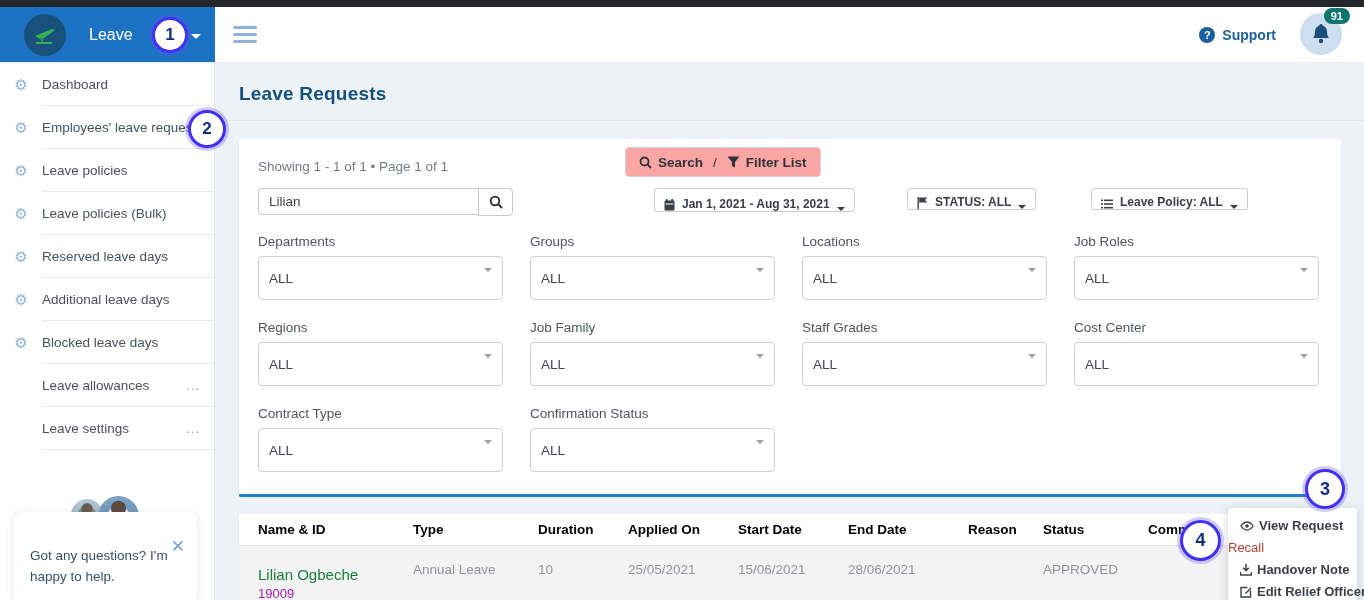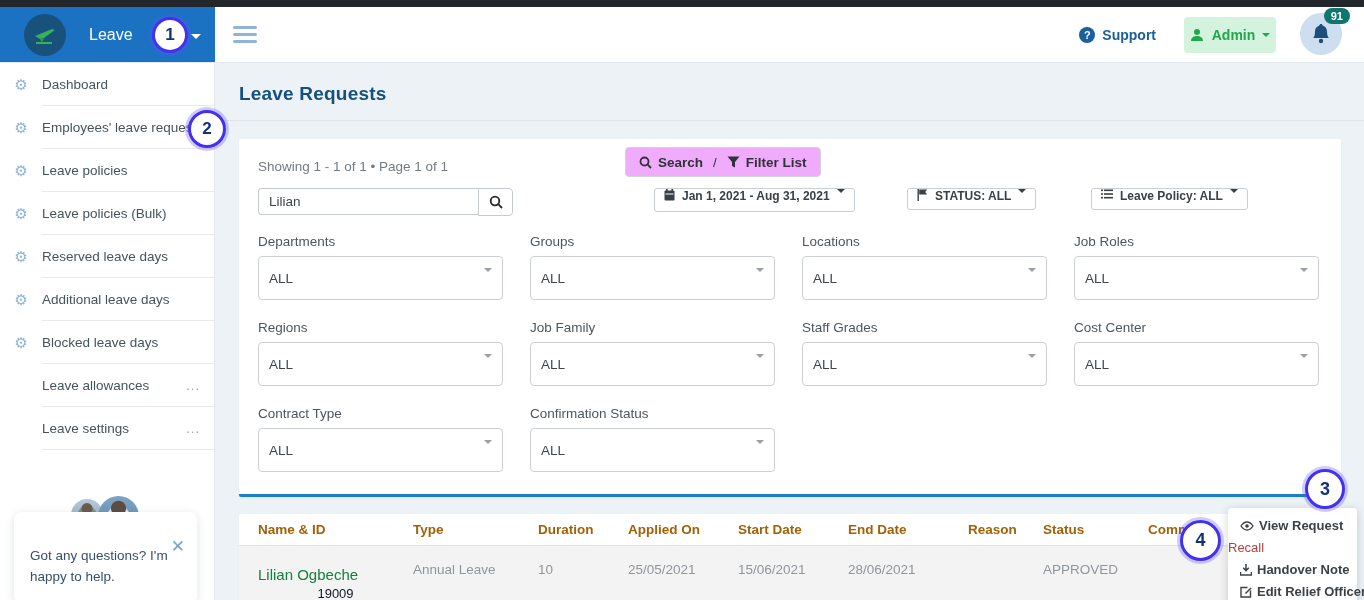--- a/index.html
+++ b/index.html
@@ -47,55 +47,55 @@
   
   .main { position:absolute; left:216px; top:63px; width:1148px; height:537px; }
   .page-title { margin:20px 0 0 23px; font-size:19px; font-weight:600; color:#16517d; letter-spacing:0.2px; }
   .title-divider { margin-top:15px; height:1px; background:#dfe5eb; }
 
   .card { background:#fff; margin:18px 23px 0 23px; border-radius:2px; box-shadow:0 1px 2px rgba(30,50,70,0.06); }
   .filter-card { border-bottom:3px solid #1b7ec6; padding:12px 19px 22px 19px; position:relative; }
 
   .showing { font-size:13.5px; color:#737b81; margin-top:8px; }
   .search-filter-group { position:absolute; left:386px; top:8px; height:30px; border:1px solid #d0d4d8; border-radius:4px;
-                         background:#f0abfc; display:flex; align-items:center; padding:0 13px; cursor:pointer; }
+                         background:#fca5a5; display:flex; align-items:center; padding:0 13px; cursor:pointer; }
   .sfg-label { font-size:13.5px; font-weight:700; color:#2e3438; margin-left:6px; }
   .sfg-sep { margin:0 10px; color:#2e3438; font-size:13.5px; }
 
   .filter-row2 { position:relative; height:30px; margin-top:14px; }
   .search-group { position:absolute; left:0; top:0; display:flex; }
   .search-input { width:220px; height:27px; border:1px solid #c5cace; border-right:none; border-radius:4px 0 0 4px;
                   padding:0 10px; font-size:13.5px; color:#3f464b; font-family:"Liberation Sans",sans-serif; }
   .search-btn { width:35px; height:28px; border:1px solid #c5cace; border-radius:0 4px 4px 0; background:#fff;
                 display:flex; align-items:center; justify-content:center; cursor:pointer; }
   .pill-btn { position:absolute; top:0; height:22px; border:1px solid #c9ced3; border-radius:3px; background:#fff;
-              display:flex; align-items:flex-start; padding:0 9px; font-size:12px; font-weight:600; color:#3a4045; cursor:pointer; }
+              display:flex; align-items:flex-end; padding:0 9px; font-size:12px; font-weight:600; color:#3a4045; cursor:pointer; }
   .pill-btn .ic { margin-right:7px; display:flex; }
   .pill-caret { width:0; height:0; margin-left:7px; border-left:4px solid transparent; border-right:4px solid transparent; border-top:4px solid #3a4045; }
   .date-btn { left:396px; height:24px; }
   .status-btn { left:649px; }
   .policy-btn { left:833px; }
 
   .fgrid { margin-top:16px; display:grid; grid-template-columns:repeat(4,245px); column-gap:27px; row-gap:20px; }
   .flabel { font-size:13.5px; color:#4d565c; margin-bottom:7px; }
   .select { height:44px; border:1px solid #ccd0d4; border-radius:4px; background:#fff; display:flex; align-items:center;
             padding:0 10px; font-size:13.5px; color:#3f464b; position:relative; cursor:pointer; }
   .select::after { content:""; position:absolute; right:10px; top:11px; width:0; height:0;
                    border-left:4px solid transparent; border-right:4px solid transparent; border-top:4px solid #9aa0a6; }
 
   
   .table-card { margin-top:17px; padding-bottom:0; }
   .tgrid { display:grid; grid-template-columns:155px 125px 90px 110px 110px 120px 75px 105px 95px 98px; padding-left:19px; }
   .thead { height:31px; align-items:center; }
-  .th { font-size:13.5px; font-weight:600; color:#a16207; }
+  .th { font-size:13.5px; font-weight:600; color:#000000; }
   .trow { background:#f3f3f3; border-top:1px solid #e3e3e3; min-height:77px; }
   .td { font-size:13.5px; color:#8f969c; padding-top:16px; }
   .name-cell { padding-top:20px; }
   .emp-name { font-size:15px; font-weight:500; color:#15803d; cursor:pointer; }
-  .emp-id, .emp-role { font-size:13px; color:#0f172a; margin-top:3px;text-align:center; }
+  .emp-id, .emp-role { font-size:13px; color:#a21caf; margin-top:3px; }
   .status-cell { text-transform:uppercase; }
   .action-btn { width:66px; height:28px; margin-top:14px; background:#fafafa; border:1px solid #c2c2c2; border-radius:3px;
                 font-size:13px; color:#33383c; display:flex; align-items:center; justify-content:center; cursor:pointer; font-family:"Liberation Sans",sans-serif; }
   .action-caret { width:0; height:0; margin-left:6px; border-left:4px solid transparent; border-right:4px solid transparent; border-top:4px solid #33383c; }
 
   
   .action-menu { position:absolute; left:1228px; top:508px; width:129px; background:#fff; border-radius:4px;
                  box-shadow:0 2px 10px rgba(40,50,60,0.22); padding:5px 10px 8px 12px; z-index:30; }
   .menu-item { display:flex; align-items:center; font-size:13px; font-weight:700; color:#3c4146; height:19px; margin:3px 0; cursor:pointer; white-space:nowrap; }
   .menu-item .mi { margin-right:5px; display:flex; }
@@ -147,28 +147,20 @@
   <div class="hamburger">
       <span></span>
       <span></span>
       <span></span>
     </div>
   <div class="header-right">
     <div class="support">
       <span class="qmark">?</span>
       <span>Support</span>
     </div>
-    <button class="admin-btn">
-      <svg width="14" height="14" viewBox="0 0 14 14">
-        <circle cx="7" cy="4" r="3" fill="#21a84a"></circle>
-          <path d="M1 13c0-3.3 2.7-5 6-5s6 1.7 6 5z" fill="#21a84a"></path>
-      </svg>
-      <span>Admin</span>
-      <span class="admin-caret"></span>
-    </button>
     <div class="bell-wrap">
       <div class="bell-circle">
         <svg width="20" height="22" viewBox="0 0 20 22">
           <path d="M10 1c.9 0 1.6.7 1.6 1.6C14.5 3.4 16 5.8 16 8.5c0 4 1 5.5 2 6.5H2c1-1 2-2.5 2-6.5 0-2.7 1.5-5.1 4.4-5.9C8.4 1.7 9.1 1 10 1z" fill="#1d4f7c"></path>
           <circle cx="10" cy="18" r="2.2" fill="#1d4f7c"></circle>
         </svg>
       </div>
       <span class="notif-badge">91</span>
     </div>
   </div>

